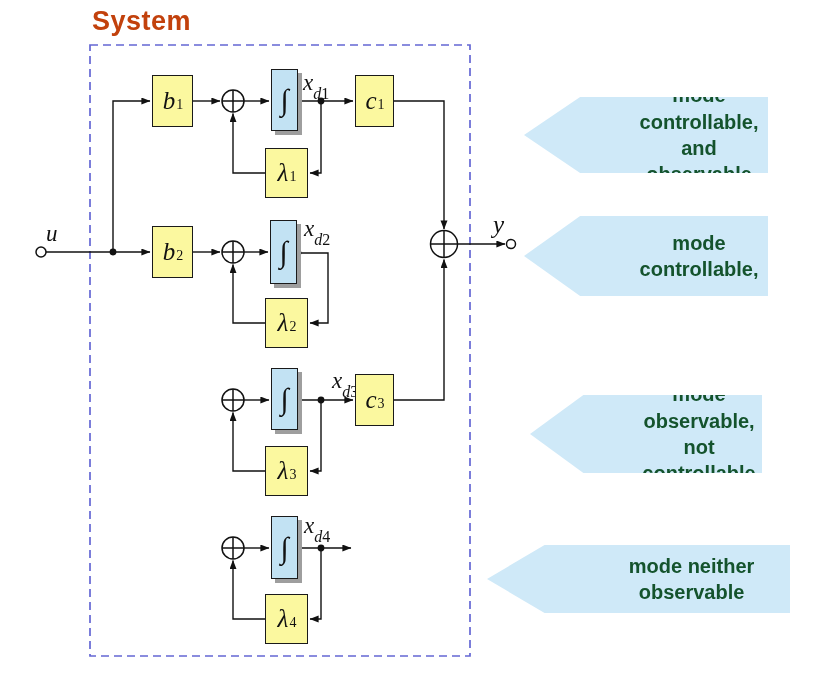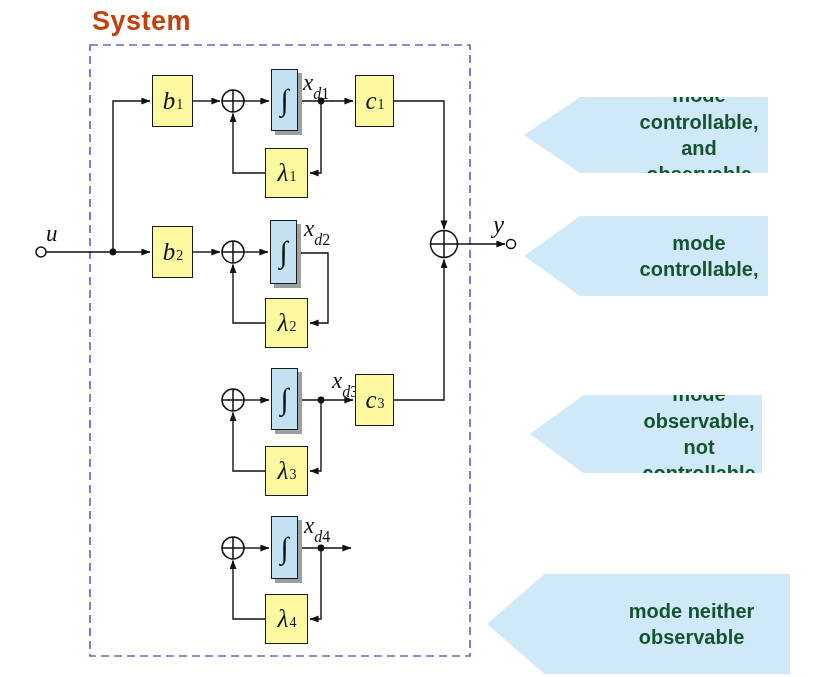--- a/index.html
+++ b/index.html
@@ -207,17 +207,17 @@
     <div>mode controllable,</div>
     <div>and observable</div>
   </div>
   <div class="callout" style="left:524px;top:216px;width:244px;height:80px;">
     <div>mode controllable,</div>
   </div>
   <div class="callout" style="left:530px;top:395px;width:232px;height:78px;">
     <div>mode observable,</div>
     <div>not controllable</div>
   </div>
-  <div class="callout wide" style="left:487px;top:574px;width:303px;height:100px;">
+  <div class="callout wide" style="left:487px;top:545px;width:303px;height:68px;">
     <div>mode neither observable</div>
   </div>
 
 </div>
 
 </body></html>

